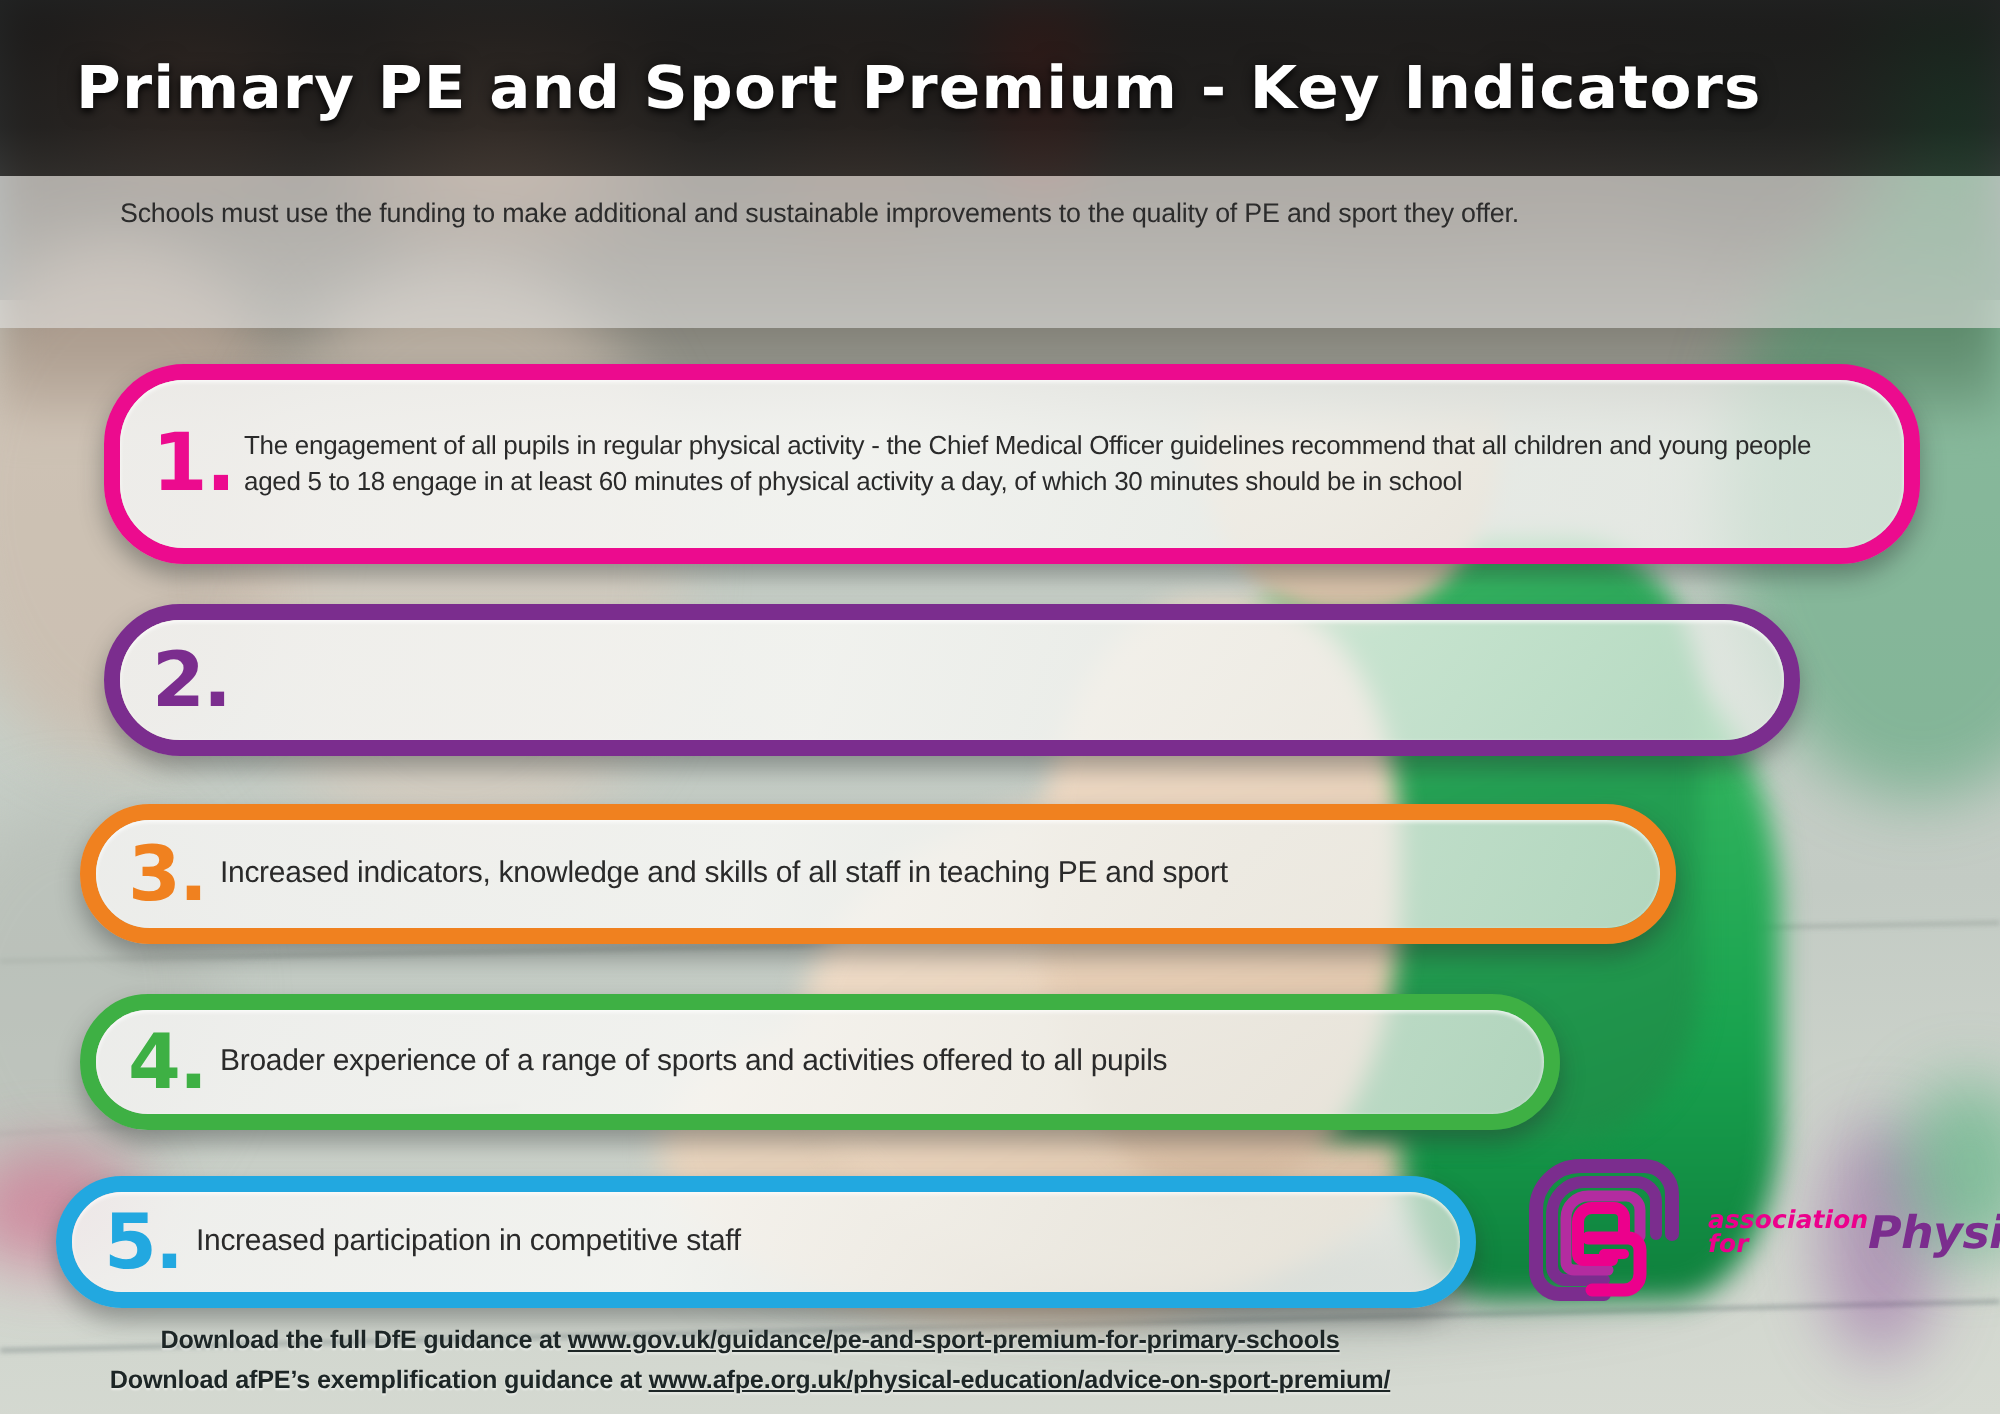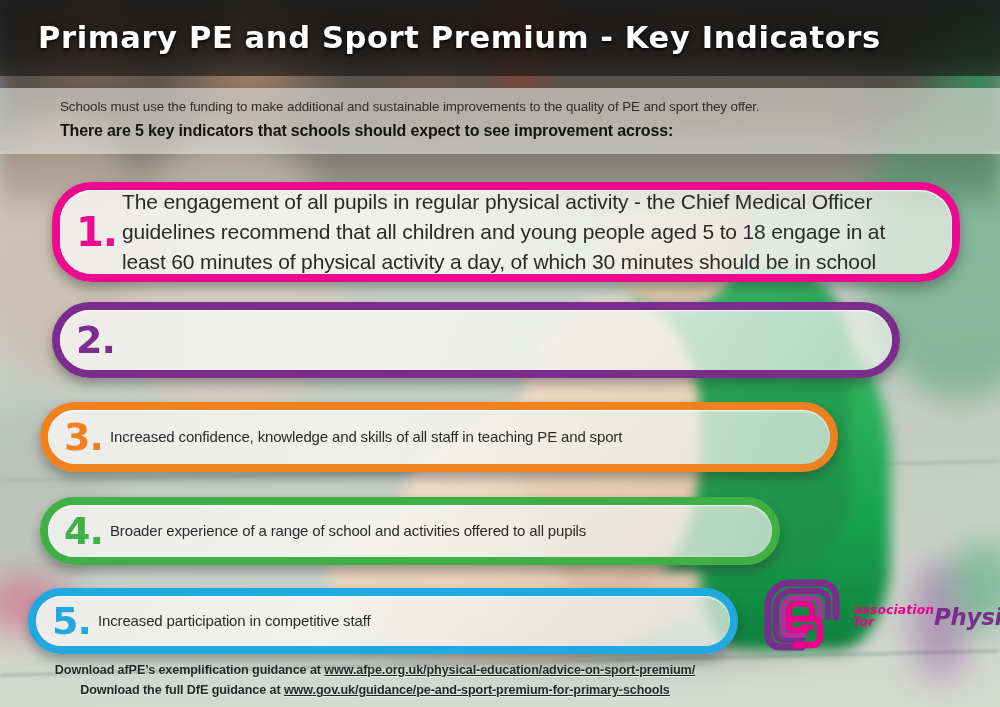--- a/index.html
+++ b/index.html
@@ -113,40 +113,40 @@
   }
   .child-shadow {
     position:absolute; left:330px; top:600px; width:560px; height:80px;
     border-radius:50%;
     background:radial-gradient(ellipse at center, rgba(90,100,98,.45), rgba(90,100,98,0) 70%);
     filter:blur(10px);
   }
 
   
   .title-band {
-    position:absolute; left:0; top:0; right:0; height:76px;
+    position:absolute; left:0; top:0; right:0; height:88px;
     background:linear-gradient(180deg, rgba(18,18,18,.84) 0%, rgba(22,22,22,.80) 72%, rgba(30,30,30,.72) 100%);
     display:flex; align-items:center;
   }
   .poster-title {
     margin-left:38px;
     color:#ffffff;
     font-family:"DejaVu Sans", sans-serif;
     font-size:29.5px;
     font-weight:bold;
     letter-spacing:.6px;
     text-shadow:0 2px 3px rgba(0,0,0,.75), 0 0 10px rgba(0,0,0,.5);
     white-space:nowrap;
     transform:scaleX(1.035);
     transform-origin:left center;
   }
 
   
   .sub-band {
-    position:absolute; left:0; top:88px; right:0; height:66px;
+    position:absolute; left:0; top:88px; right:0; height:76px;
     background:rgba(226,226,224,.62);
     padding:9px 16px 0 60px;
   }
   .sub-line1 {
     font-size:13.4px; color:#2c2c2c; letter-spacing:-.1px;
     line-height:1.45;
   }
   .sub-line2 {
     font-size:16px; color:#131313; font-weight:bold;
     margin-top:6px; letter-spacing:-.15px;
@@ -192,21 +192,21 @@
     padding-right:6px;
   }
 
   
   #pill-1 { left:52px;  top:182px; width:908px; height:100px; border-width:8px; }
   #pill-2 { left:52px;  top:302px; width:848px; height:76px;  border-width:8px; }
   #pill-3 { left:40px;  top:402px; width:798px; height:70px;  border-width:8px; }
   #pill-4 { left:40px;  top:497px; width:740px; height:68px;  border-width:8px; }
   #pill-5 { left:28px;  top:588px; width:710px; height:66px;  border-width:8px; }
 
-  #pill-1 .pill-text { font-size:21px; }
+  #pill-1 .pill-text { font-size:13px; }
   #pill-2 .pill-num, #pill-3 .pill-num, #pill-4 .pill-num, #pill-5 .pill-num { font-size:38px; }
   #pill-2 .pill-text, #pill-3 .pill-text, #pill-4 .pill-text, #pill-5 .pill-text { font-size:15px; }
 
   
   .logo {
     position:absolute; left:762px; top:576px; width:218px; height:78px;
     display:flex; align-items:center; gap:8px;
   }
   .logo-mark { flex:0 0 auto; width:84px; height:76px; }
   .logo-words { display:flex; flex-direction:row; line-height:1; padding-top:2px; }
@@ -271,49 +271,48 @@
     <div class="blob b6"></div>
     <div class="blob b7"></div>
   </div>
 
   <div class="title-band">
     <div class="poster-title">Primary PE and Sport Premium - Key Indicators</div>
   </div>
 
   <div class="sub-band">
     <div class="sub-line1">Schools must use the funding to make additional and sustainable improvements to the quality of PE and sport they offer.</div>
-    <div class="sub-line2">There are 5 key indicators that schools should expect to see improvement across:</div>
   </div>
 
   <div class="indicators">
 
     <div class="pill" id="pill-1" style="border-color: rgb(236, 11, 142);">
       <div class="pill-inner">
         <div class="pill-num" style="color: rgb(236, 11, 142);">1.</div>
         <div class="pill-text">The engagement of all pupils in regular physical activity - the Chief Medical Officer guidelines recommend that all children and young people aged 5 to 18 engage in at least 60 minutes of physical activity a day, of which 30 minutes should be in school</div>
       </div>
     </div>
 
     <div class="pill" id="pill-2" style="border-color: rgb(123, 45, 142);">
       <div class="pill-inner">
         <div class="pill-num" style="color: rgb(123, 45, 142);">2.</div>
       </div>
     </div>
 
     <div class="pill" id="pill-3" style="border-color: rgb(240, 129, 31);">
       <div class="pill-inner">
         <div class="pill-num" style="color: rgb(240, 129, 31);">3.</div>
-        <div class="pill-text">Increased confidence, knowledge and skills of all staff in teaching PE and sport</div>
+        <div class="pill-text">Increased indicators, knowledge and skills of all staff in teaching PE and sport</div>
       </div>
     </div>
 
     <div class="pill" id="pill-4" style="border-color: rgb(62, 176, 68);">
       <div class="pill-inner">
         <div class="pill-num" style="color: rgb(62, 176, 68);">4.</div>
-        <div class="pill-text">Broader experience of a range of school and activities offered to all pupils</div>
+        <div class="pill-text">Broader experience of a range of sports and activities offered to all pupils</div>
       </div>
     </div>
 
     <div class="pill" id="pill-5" style="border-color: rgb(34, 168, 224);">
       <div class="pill-inner">
         <div class="pill-num" style="color: rgb(34, 168, 224);">5.</div>
         <div class="pill-text">Increased participation in competitive staff</div>
       </div>
     </div>
 
@@ -334,20 +333,20 @@
     </div>
     <div class="logo-words">
       <div class="logo-assoc">association for</div>
       <div class="logo-phys">Physical</div>
       <div class="logo-edu">Education</div>
     </div>
   </div>
 
   <div class="footer">
     <div class="footer-line">
+      <span>Download the full DfE guidance at </span><span class="footer-url">www.gov.uk/guidance/pe-and-sport-premium-for-primary-schools</span>
+    </div>
+    <div class="footer-line">
       <span>Download afPE’s exemplification guidance at </span><span class="footer-url">www.afpe.org.uk/physical-education/advice-on-sport-premium/</span>
     </div>
-    <div class="footer-line">
-      <span>Download the full DfE guidance at </span><span class="footer-url">www.gov.uk/guidance/pe-and-sport-premium-for-primary-schools</span>
-    </div>
   </div>
 
 </div>
 
 </body></html>

